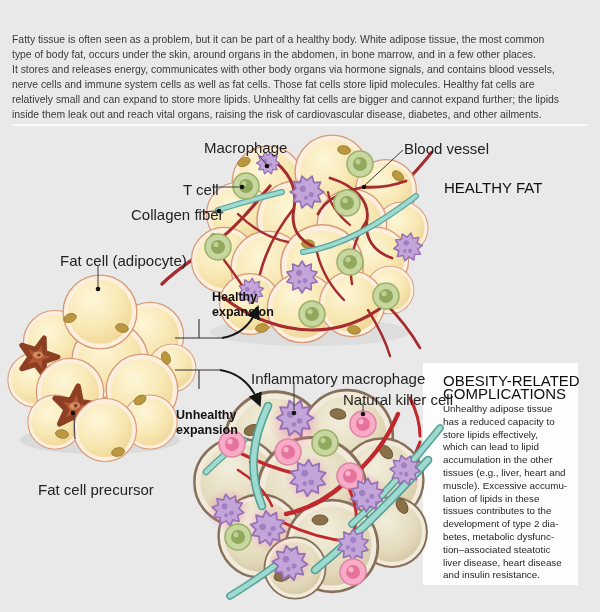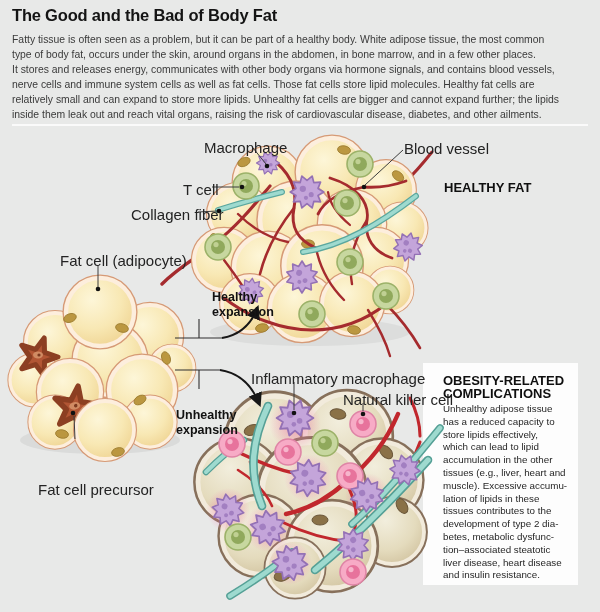--- a/index.html
+++ b/index.html
@@ -13,31 +13,30 @@
            line-height:14.9px; color:#3a3a3a; white-space:pre-line; }
   .divider { position:absolute; left:12px; top:124px; width:576px; height:2px; background:#fafafa; }
 
   .obesity-panel { position:absolute; left:423px; top:363px; width:155px; height:222px; background:#fdfdfd; }
 
   svg.art { position:absolute; left:0; top:0; width:600px; height:612px; }
 
   .lbl { position:absolute; font-size:15px; color:#232323; white-space:pre-line; }
   .lbl.bold { font-weight:bold; font-size:12.5px; line-height:14.5px; color:#111; }
 
-  .panel-h { position:absolute; font-size:13px; font-weight:bold; line-height:13px;
+  .panel-h { position:absolute; font-size:15px; font-weight:normal; line-height:13px;
              color:#0f0f0f; white-space:pre-line; }
   .panel-b { position:absolute; font-size:9.8px; line-height:13px; color:#262626;
              white-space:pre-line; }
 </style>
 </head>
 <body>
 
 <div id="canvas">
 
-  <div class="title">The Good and the Bad of Body Fat</div>
   <div class="intro">Fatty tissue is often seen as a problem, but it can be part of a healthy body. White adipose tissue, the most common
 type of body fat, occurs under the skin, around organs in the abdomen, in bone marrow, and in a few other places.
 It stores and releases energy, communicates with other body organs via hormone signals, and contains blood vessels,
 nerve cells and immune system cells as well as fat cells. Those fat cells store lipid molecules. Healthy fat cells are
 relatively small and can expand to store more lipids. Unhealthy fat cells are bigger and cannot expand further; the lipids
 inside them leak out and reach vital organs, raising the risk of cardiovascular disease, diabetes, and other ailments.</div>
   <div class="divider"></div>
 
   <div class="obesity-panel"></div>
 

